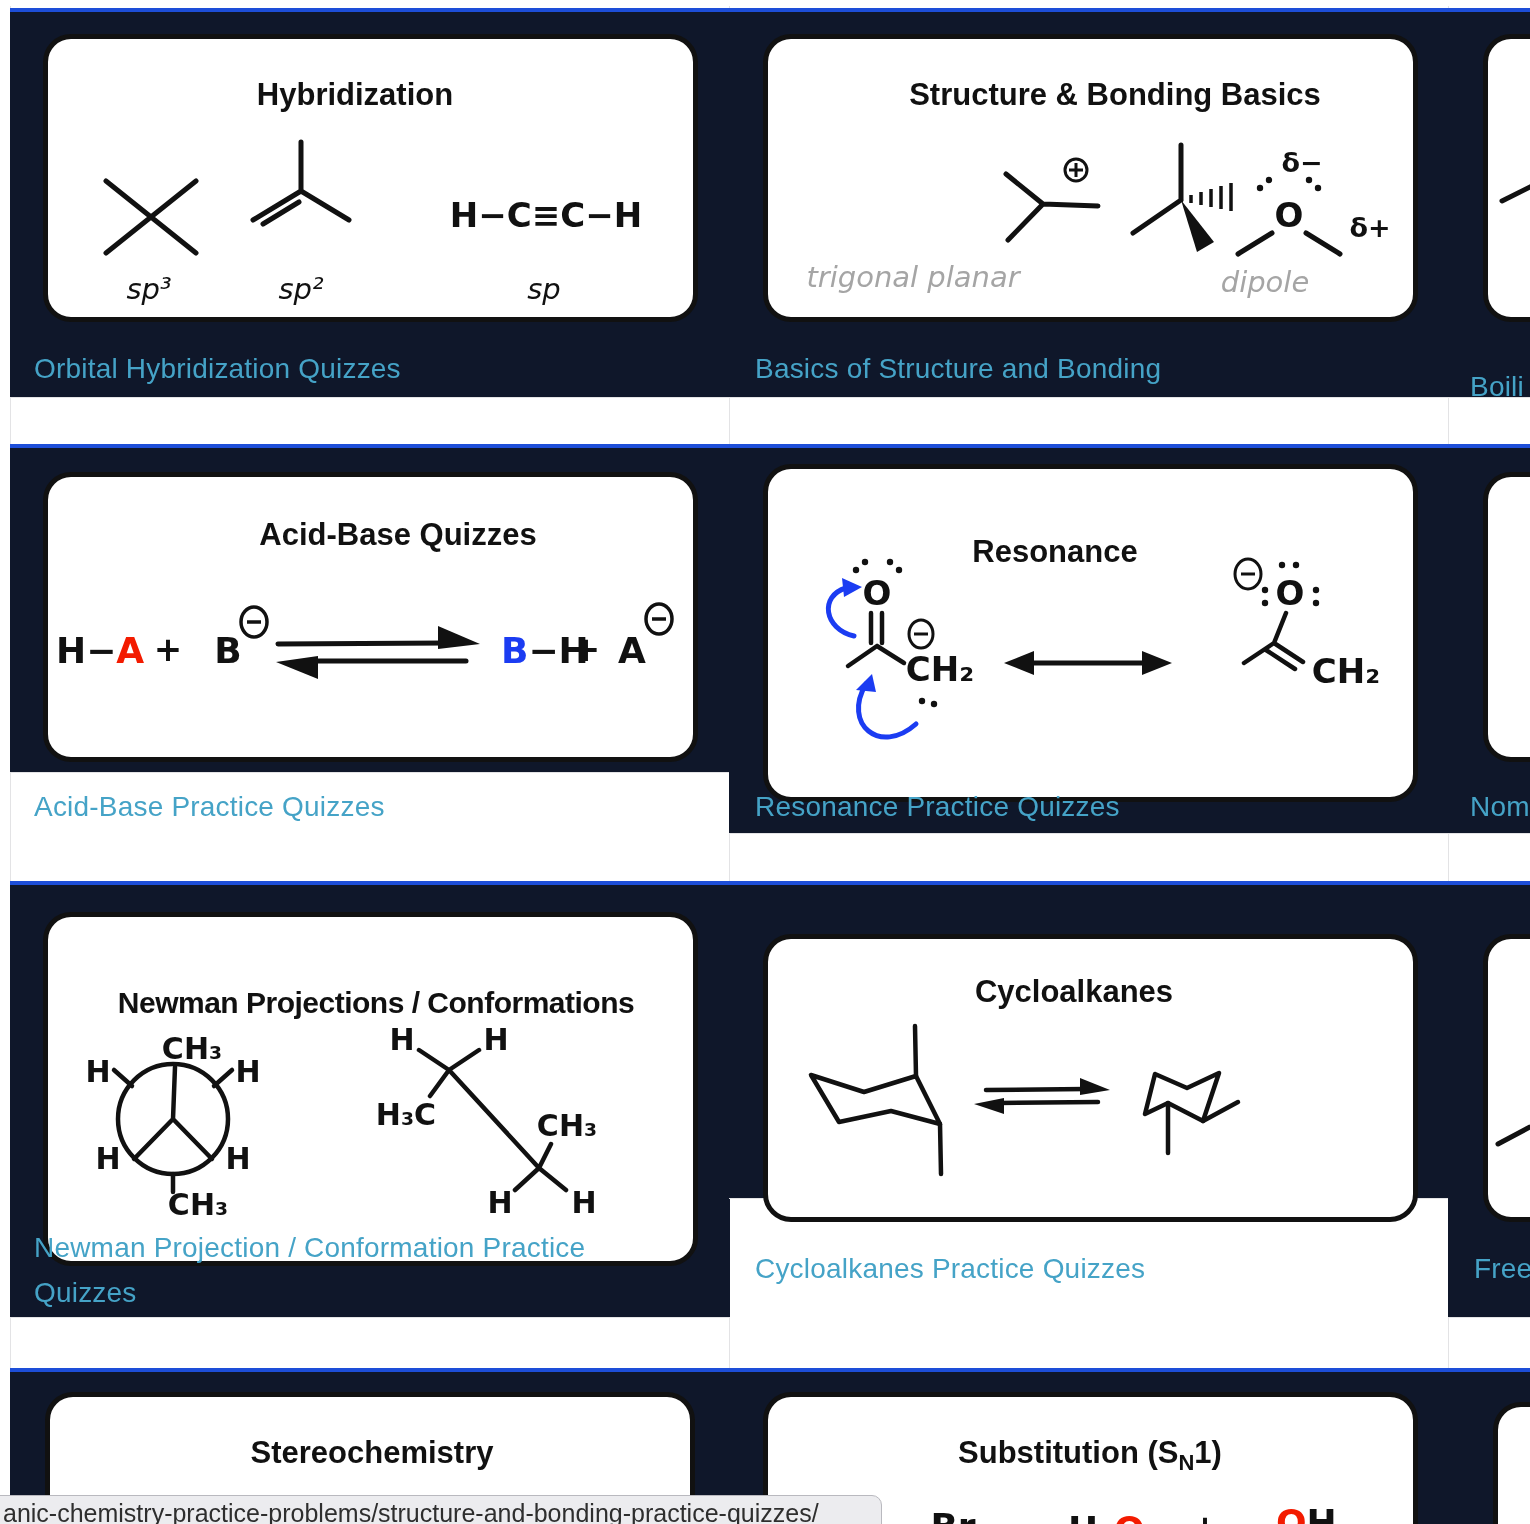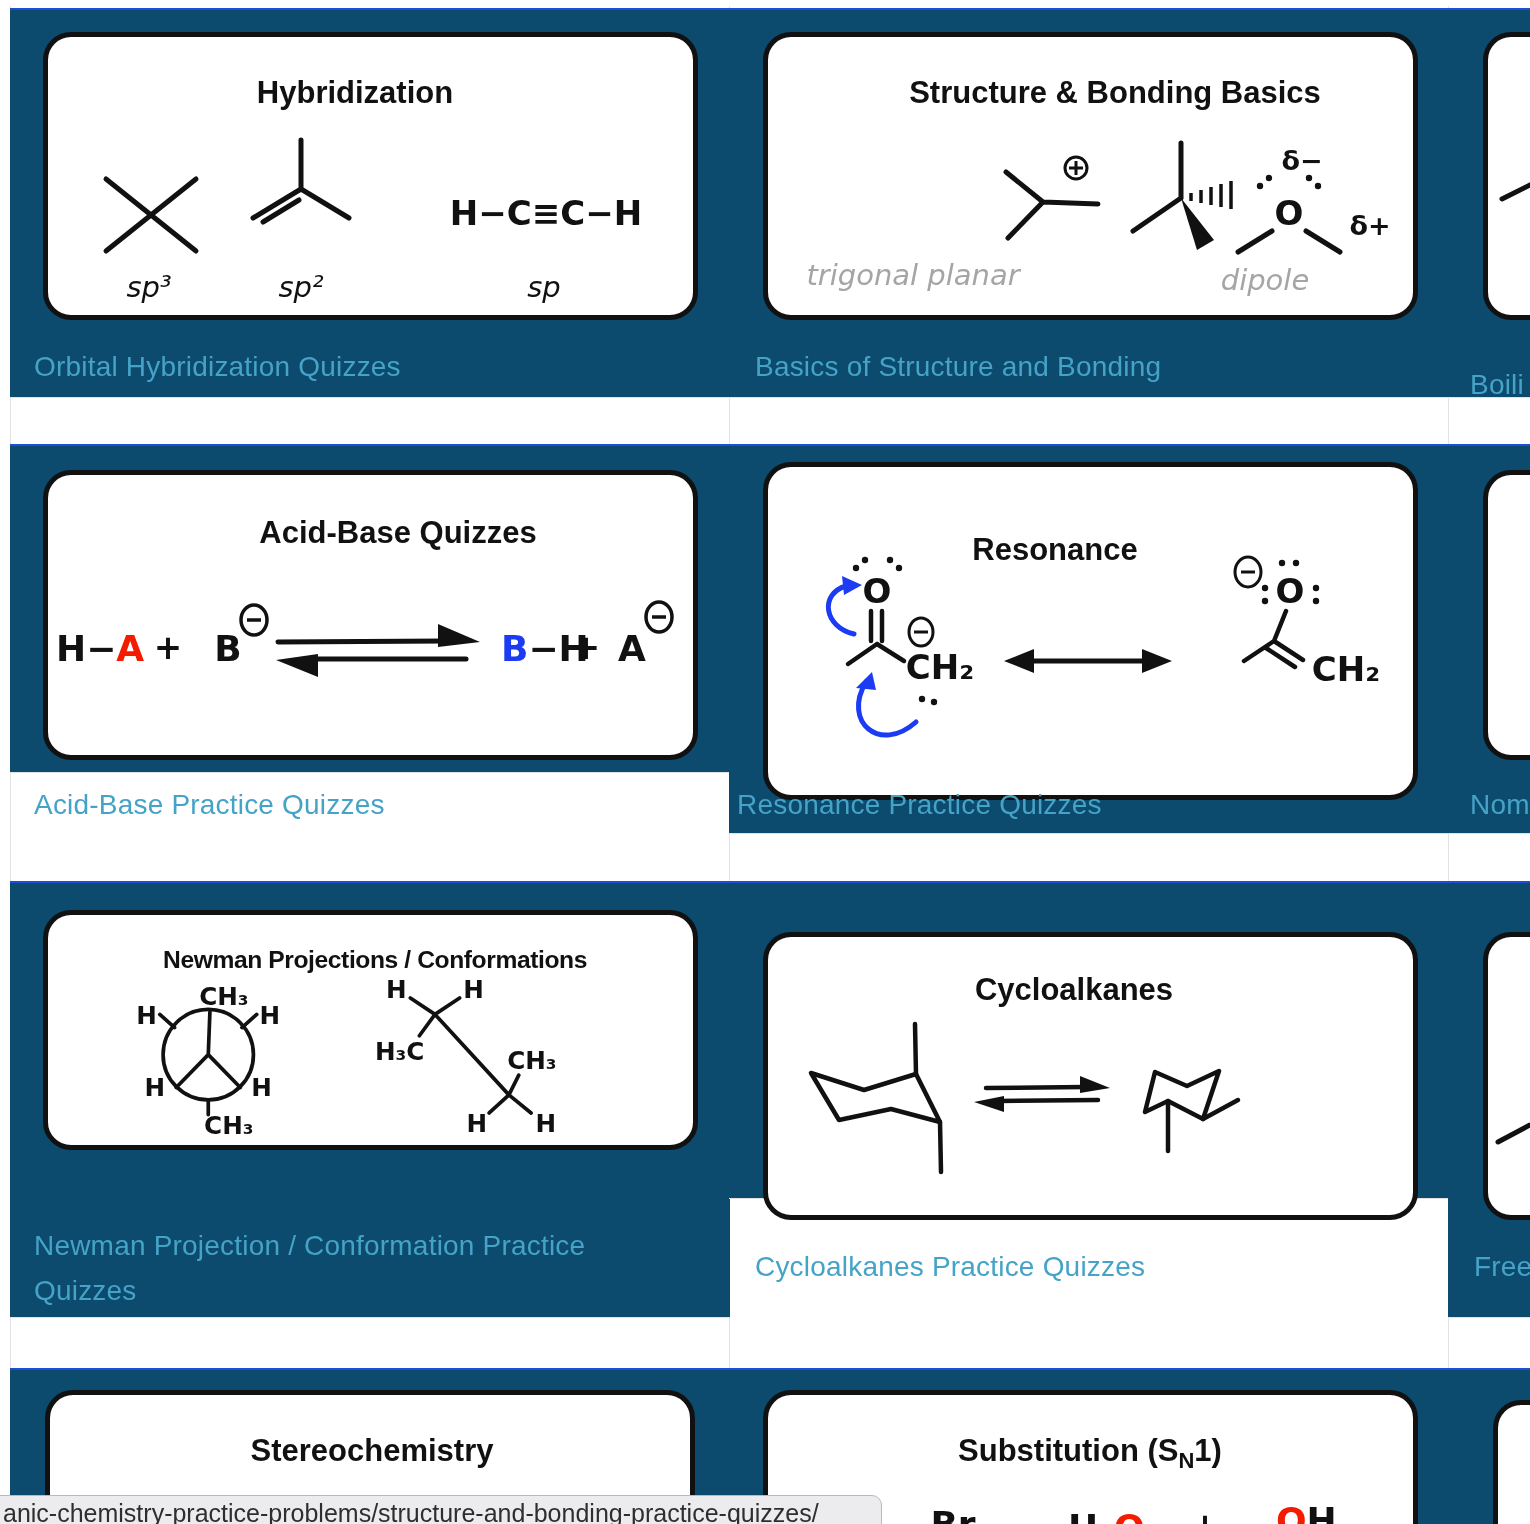--- a/index.html
+++ b/index.html
@@ -1,19 +1,19 @@
 <!DOCTYPE html>
 <html><head>
 <meta charset="utf-8">
 <style>
   html,body{margin:0;padding:0;background:#fff;}
   #screen{position:relative;width:1530px;height:1524px;background:#ffffff;overflow:hidden;
           font-family:"Liberation Sans",sans-serif;}
   .vline{position:absolute;top:6px;bottom:0;width:1px;background:#e3e3e5;}
-  .cell{position:absolute;background:#0c4a6e;border-top:2px solid #1d4ed8;border-bottom:1px solid #e3e3e5;box-sizing:border-box;}
+  .cell{position:absolute;background:#0f172a;border-top:4px solid #1d4ed8;border-bottom:1px solid #e3e3e5;box-sizing:border-box;}
   .card{position:absolute;border:5px solid #111111;border-radius:28px;background:#ffffff;box-sizing:border-box;}
   .card svg{display:block;width:100%;height:100%;}
   .cap{position:absolute;font-size:28px;line-height:45px;color:#45a3c7;text-decoration:none;display:block;cursor:pointer;letter-spacing:.2px;}
   svg text{font-family:"DejaVu Sans",sans-serif;fill:#111;}
   .ttl{font-family:"Liberation Sans",sans-serif;font-weight:bold;font-size:31px;}
   .ttl30{font-family:"Liberation Sans",sans-serif;font-weight:bold;font-size:30px;letter-spacing:-0.5px;}
   .chem{font-weight:bold;font-size:30px;}
   .chem34{font-weight:bold;font-size:34px;}
   .chem36{font-weight:bold;font-size:36px;}
   .splab{font-style:italic;font-size:29px;}
@@ -158,32 +158,32 @@
           <circle class="dot" cx="528" cy="72" r="3.2"></circle>
         <circle class="dot" cx="497" cy="97" r="3.2"></circle>
           <circle class="dot" cx="497" cy="110" r="3.2"></circle>
         <circle class="dot" cx="548" cy="97" r="3.2"></circle>
           <circle class="dot" cx="548" cy="110" r="3.2"></circle>
         <text class="chem34" x="522" y="112" text-anchor="middle" fill="#f31b00">O</text>
         <path class="bond" d="M518 120 L506 150 M506 150 L476 170 M506 150 L535 169 M498 157 L527 176"></path>
         <text class="chem34" x="578" y="190" text-anchor="middle">CH₂</text>
       </svg>
     </div>
-    <a class="cap" style="left:8px;top:336px">Resonance Practice Quizzes</a>
+    <a class="cap" style="left:26px;top:336px">Resonance Practice Quizzes</a>
   </div>
 
   <div class="cell" style="left:1448px;top:444px;width:720px;height:390px">
     <div class="card" style="left:35px;top:24px;width:655px;height:290px">
       <svg viewBox="0 0 645 280"></svg>
     </div>
     <a class="cap" style="left:22px;top:336px">Nom</a>
   </div>
 
   <div class="cell" style="left:10px;top:881px;width:720px;height:437px">
-    <div class="card" style="left:33px;top:27px;width:655px;height:240px">
+    <div class="card" style="left:33px;top:27px;width:655px;height:354px">
       <svg viewBox="0 0 645 280">
         <text class="ttl30" x="328" y="64" text-anchor="middle">Newman Projections / Conformations</text>
 
         <circle cx="125" cy="170" r="55" class="ring"></circle>
         <path class="bond" d="M125 170 L127 118 M125 170 L86 210 M125 170 L164 210 M84 137 L66 121 M166 137 L184 121 M125 225 L125 243"></path>
         <text class="chem" x="144" y="110" text-anchor="middle">CH₃</text>
         <text class="chem" x="50" y="133" text-anchor="middle">H</text>
         <text class="chem" x="200" y="133" text-anchor="middle">H</text>
         <text class="chem" x="60" y="220" text-anchor="middle">H</text>
         <text class="chem" x="190" y="220" text-anchor="middle">H</text>

